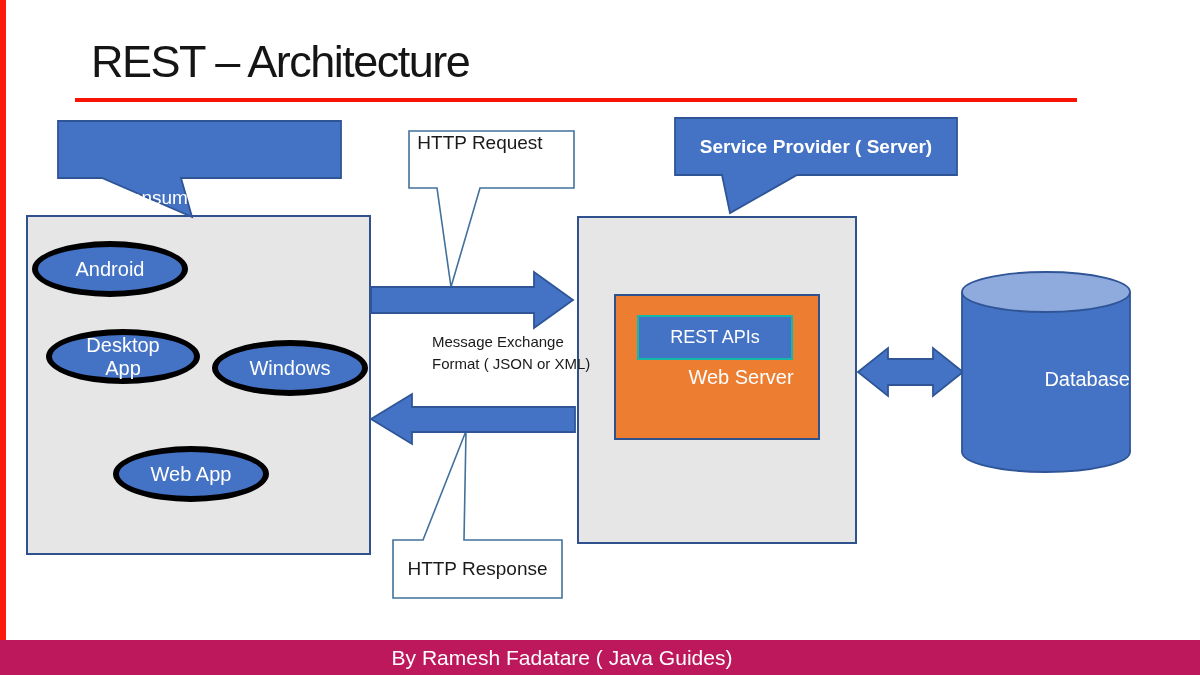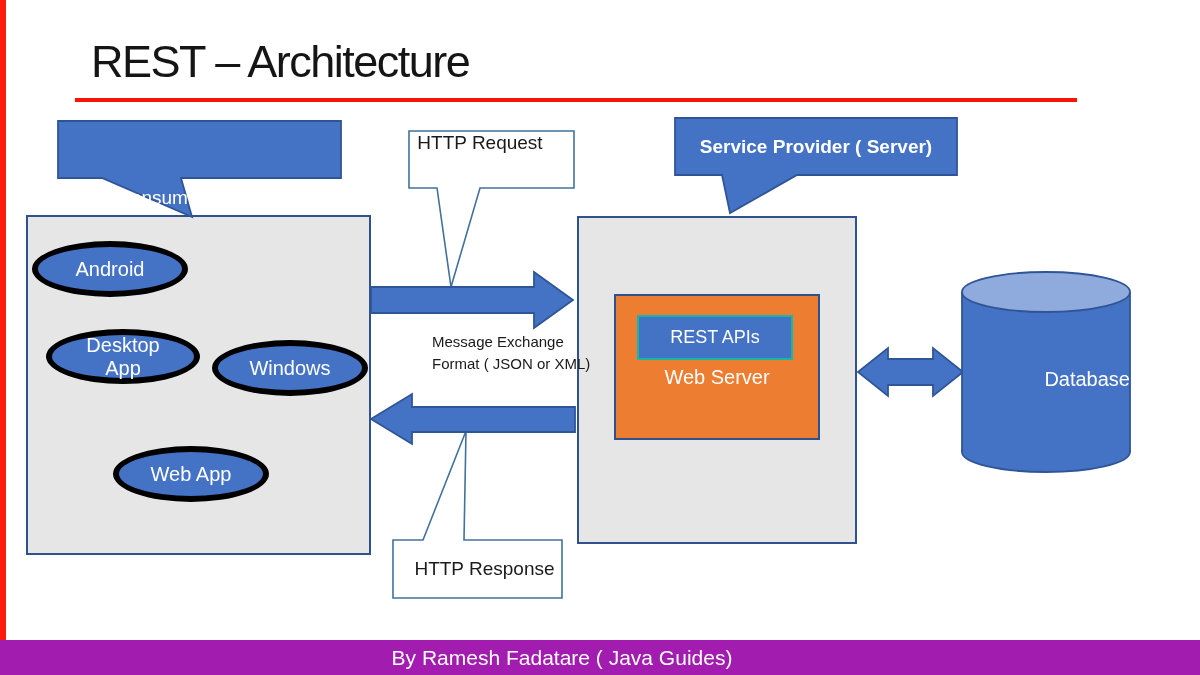--- a/index.html
+++ b/index.html
@@ -10,37 +10,37 @@
   #title-underline{left:75px;top:98px;width:1002px;height:4px;background:#f81404;}
   #left-strip{left:0;top:0;width:6px;height:675px;background:#fb1c0c;}
   .graybox{background:#e7e6e6;border:2px solid #2f528f;box-sizing:border-box;}
   #client-box{left:26px;top:215px;width:345px;height:340px;}
   #server-box{left:577px;top:216px;width:280px;height:328px;}
   #orange-box{left:614px;top:294px;width:206px;height:146px;background:#ed7d31;
               border:2px solid #2f528f;box-sizing:border-box;}
   #restapis-box{left:637px;top:315px;width:156px;height:45px;background:#4472c4;
                 border:2px solid #14b8a6;box-sizing:border-box;display:flex;align-items:center;
                 justify-content:center;color:#fff;font-size:18px;}
-  #webserver-label{left:614px;top:366px;width:206px;text-align:center;color:#fff;font-size:20px;}
+  #webserver-label{left:614px;top:366px;width:206px;text-align:center;color:#fff;font-size:20px;padding-left:24px;}
   .ellipse{background:#4472c4;border:6px solid #000000;border-radius:50%;box-sizing:border-box;
            display:flex;align-items:center;justify-content:center;color:#fff;font-size:20px;
            text-align:center;line-height:1.15;}
   #node-android{left:32px;top:241px;width:156px;height:56px;}
   #node-iphone{left:201px;top:241px;width:158px;height:56px;}
   #node-desktop{left:46px;top:329px;width:154px;height:55px;padding:0 32px;}
   #node-windows{left:212px;top:340px;width:156px;height:56px;}
   #node-webapp{left:113px;top:446px;width:156px;height:56px;}
   .callout-text{display:flex;align-items:center;justify-content:center;font-size:19px;}
   #consumer-text{left:58px;top:121px;width:283px;height:57px;color:#fff;margin-top:48px;}
   #provider-text{left:675px;top:118px;width:282px;height:57px;color:#fff;font-weight:bold;}
   #request-text{left:409px;top:114px;width:142px;height:57px;color:#1a1a1a;}
-  #response-text{left:393px;top:540px;width:169px;height:58px;color:#1a1a1a;padding-left:7px;}
+  #response-text{left:393px;top:540px;width:169px;height:58px;color:#1a1a1a;}
   #message-text{left:391px;top:331px;font-size:15px;color:#1a1a1a;line-height:1.45;margin-left:41px;}
   #database-label{left:962px;top:368px;width:168px;text-align:right;color:#fff;font-size:20px;}
-  #footer-bar{left:0;top:640px;width:1200px;height:35px;background:#a21caf;
+  #footer-bar{left:0;top:640px;width:1200px;height:35px;background:#be185d;
               display:flex;align-items:center;justify-content:center;}
   #footer-text{color:#fff;font-size:21px;transform:translateX(-38px);}
   svg.overlay{position:absolute;left:0;top:0;}
 </style>
 </head>
 <body>
 
 <div id="stage">
 
   <div class="abs" id="title">REST – Architecture</div>

